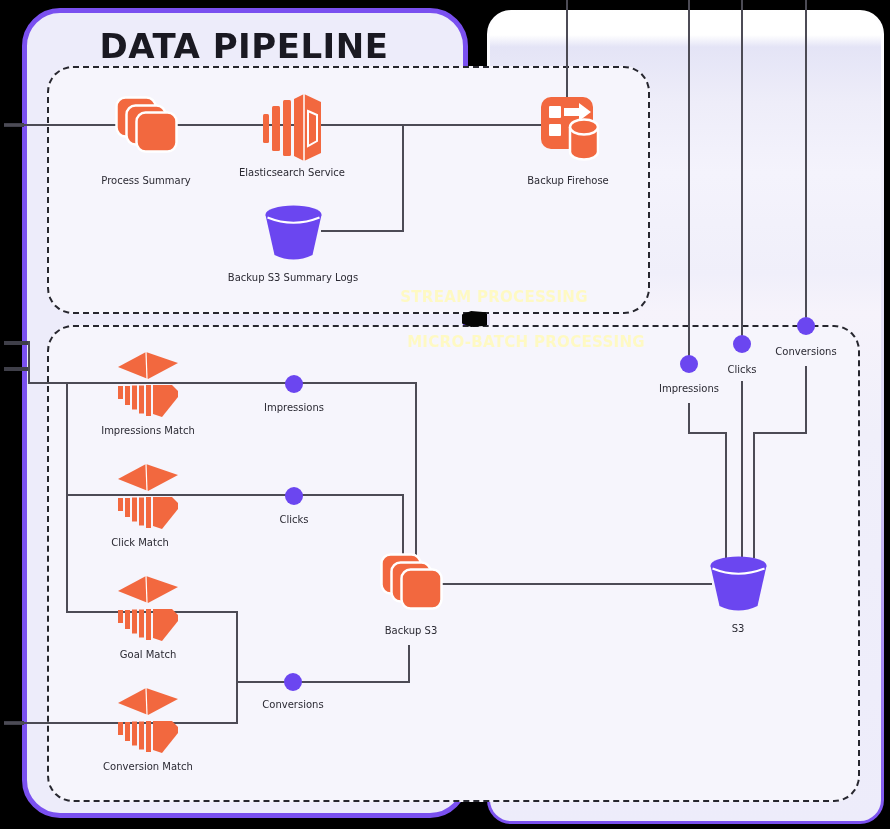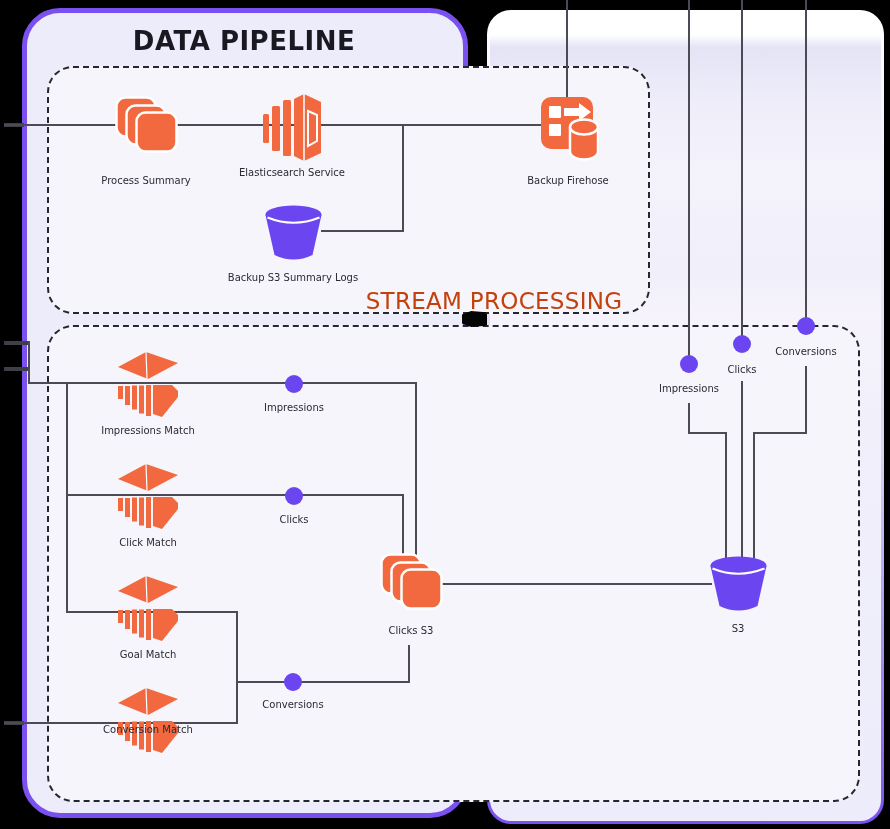--- a/index.html
+++ b/index.html
@@ -10,24 +10,24 @@
     background:#EDECFA;border:5px solid #7A50F0;border-radius:38px;}
   .panel-right{position:absolute;left:487px;top:10px;width:391px;height:808px;
     border:3px solid transparent;border-radius:24px;
     background:linear-gradient(180deg,#ffffff 0px,#ffffff 22px,#e4e4f6 34px,#eeedf9 90px,#f4f3fc 160px,#f0effa 260px,#f6f3fb 300px,#f0effa 420px,#edecfa 100%) padding-box,
                linear-gradient(180deg,#ffffff 0%,#d9d2f5 55%,#7a50f0 100%) border-box;}
   
   .pbox{position:absolute;background:#F6F5FC;border:2px dashed #26262e;border-radius:26px;}
   .box-stream{left:47px;top:66px;width:599px;height:244px;}
   .box-micro{left:47px;top:325px;width:809px;height:473px;}
   
-  .title{position:absolute;transform:translateX(-50%);font-weight:bold;font-size:26px;
+  .title{position:absolute;transform:translateX(-50%);font-weight:bold;font-size:34px;
     color:#1A1922;letter-spacing:.5px;white-space:nowrap;}
-  .section-label{position:absolute;transform:translateX(-50%);font-weight:normal;font-size:23px;
-    color:#c2410c;letter-spacing:.3px;white-space:nowrap;}
+  .section-label{position:absolute;transform:translateX(-50%);font-weight:bold;font-size:15px;
+    color:#fef9c3;letter-spacing:.3px;white-space:nowrap;}
   
   .ln{position:absolute;background:#4C4B55;}
   .stub{position:absolute;background:#3F3F49;}
   
   .nlabel{position:absolute;transform:translateX(-50%);font-size:10px;color:#2B2A33;
     white-space:nowrap;}
   
   .dot{position:absolute;width:18px;height:18px;border-radius:50%;background:#6B46F0;}
   .icon{position:absolute;line-height:0;}
   .bowtie{position:absolute;left:462px;top:311px;width:24px;height:16px;background:#050505;
@@ -66,20 +66,21 @@
 <div class="stage">
 
   <div class="panel-left"></div>
   <div class="panel-right"></div>
 
   <div class="pbox box-stream"></div>
   <div class="pbox box-micro"></div>
 
   <div class="title" style="left:244px;top:26px">DATA PIPELINE</div>
   <div class="section-label" style="left:494px;top:288px">STREAM PROCESSING</div>
+  <div class="section-label" style="left:526px;top:333px">MICRO-BATCH PROCESSING</div>
 
   <div class="stub" style="left:4px;top:123px;width:20px;height:4px"></div>
   <div class="ln" style="left:4px;top:124px;width:538px;height:2px"></div>
   <div class="ln" style="left:566px;top:0;width:2px;height:98px"></div>
   <div class="ln" style="left:402px;top:126px;width:2px;height:106px"></div>
   <div class="ln" style="left:321px;top:230px;width:82px;height:2px"></div>
 
   <div class="stub" style="left:4px;top:341px;width:26px;height:4px"></div>
   <div class="stub" style="left:4px;top:367px;width:26px;height:4px"></div>
   <div class="ln" style="left:28px;top:341px;width:2px;height:43px"></div>
@@ -177,29 +178,29 @@
   <div class="dot" style="left:680px;top:355px"></div>
   <div class="dot" style="left:733px;top:335px"></div>
   <div class="dot" style="left:797px;top:317px"></div>
 
   <div class="nlabel" style="left:146px;top:175px">Process Summary</div>
   <div class="nlabel" style="left:292px;top:167px">Elasticsearch Service</div>
   <div class="nlabel" style="left:568px;top:175px">Backup Firehose</div>
   <div class="nlabel" style="left:293px;top:272px">Backup S3 Summary Logs</div>
 
   <div class="nlabel" style="left:148px;top:425px">Impressions Match</div>
-  <div class="nlabel" style="left:148px;top:537px">Click Match</div>
+  <div class="nlabel" style="left:140px;top:537px">Click Match</div>
   <div class="nlabel" style="left:148px;top:649px">Goal Match</div>
-  <div class="nlabel" style="left:148px;top:724px">Conversion Match</div>
+  <div class="nlabel" style="left:148px;top:761px">Conversion Match</div>
 
   <div class="nlabel" style="left:294px;top:402px">Impressions</div>
   <div class="nlabel" style="left:294px;top:514px">Clicks</div>
   <div class="nlabel" style="left:293px;top:699px">Conversions</div>
 
-  <div class="nlabel" style="left:411px;top:625px">Clicks S3</div>
+  <div class="nlabel" style="left:411px;top:625px">Backup S3</div>
   <div class="nlabel" style="left:738px;top:623px">S3</div>
 
   <div class="nlabel" style="left:689px;top:383px">Impressions</div>
   <div class="nlabel" style="left:742px;top:364px">Clicks</div>
   <div class="nlabel" style="left:806px;top:346px">Conversions</div>
 
   <div class="bowtie"></div>
 
 </div>
 

